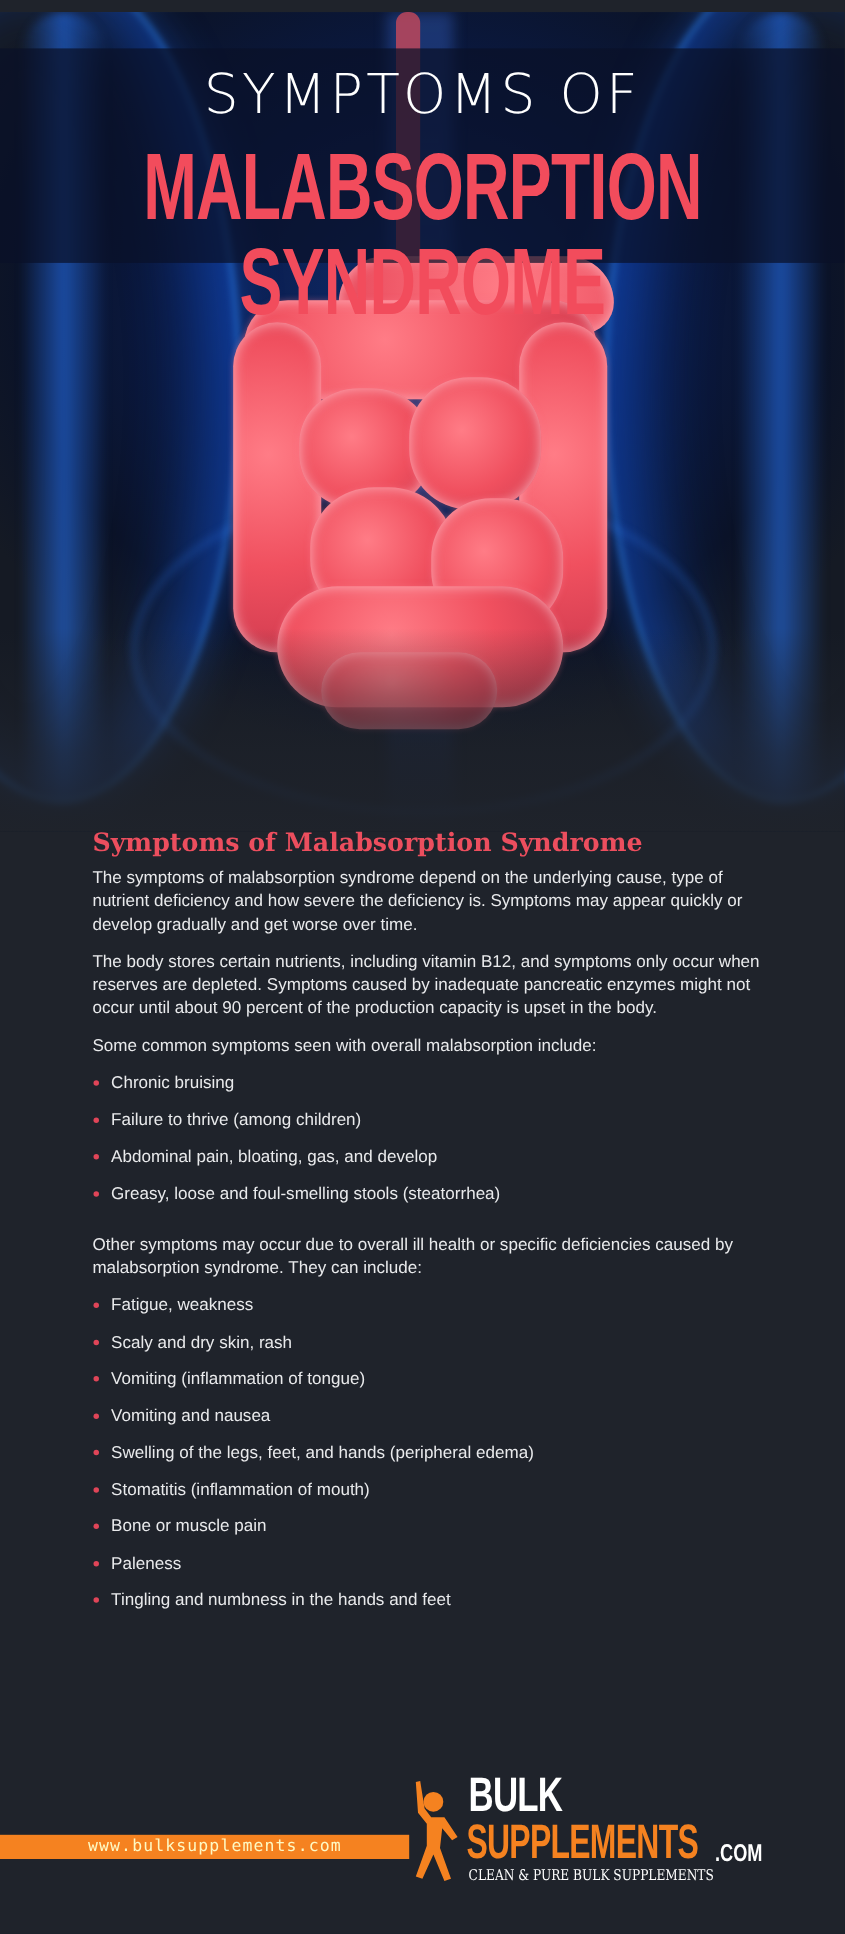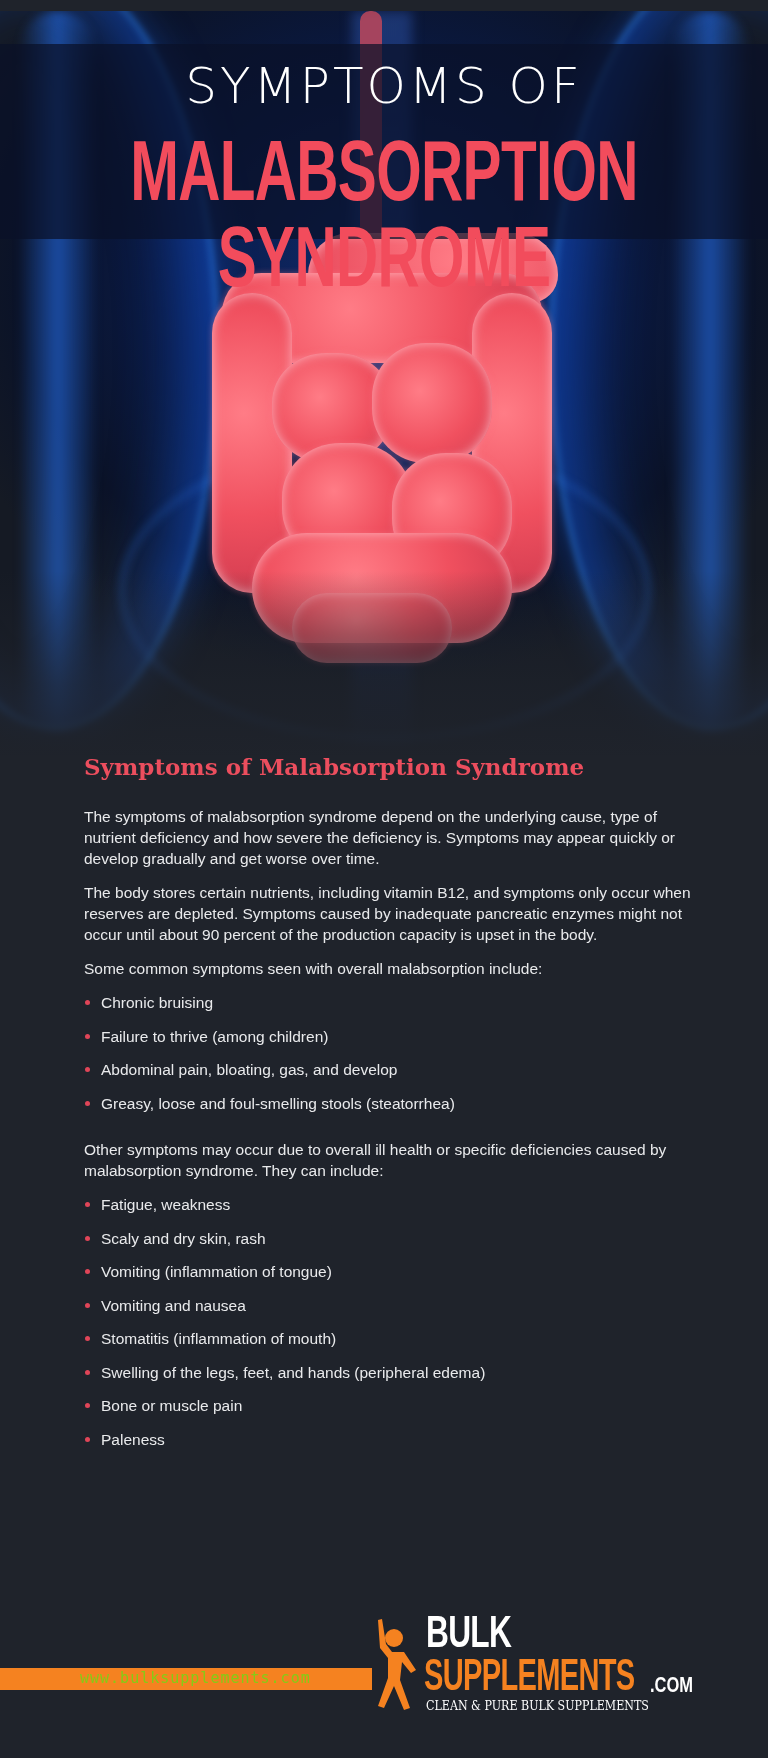--- a/index.html
+++ b/index.html
@@ -31,29 +31,29 @@
 
   .title-band { position: absolute; left: 0; top: 33px; width: 768px; height: 195px; background: rgba(10,16,40,0.72); }
   .title-top { position: absolute; left: 0; top: 46px; width: 768px; text-align: center; color: #ffffff;
     font-family: "DejaVu Sans", sans-serif; font-size: 50px; font-weight: 300; letter-spacing: 3px; }
   .title-main { position: absolute; left: 0; top: 116px; width: 768px; text-align: center; color: #f24c5c;
     font-family: "Liberation Sans", sans-serif; font-weight: bold; font-size: 86px; letter-spacing: -1px;
     transform: scaleX(0.68); transform-origin: center; line-height: 1; }
 
   
   .content { position: absolute; left: 84px; top: 752px; width: 610px; color: #e9eaec; font-size: 15.5px; line-height: 21px; }
-  .section-title { color: #ec4e5e; font-family: "DejaVu Serif", serif; font-size: 23px; line-height: 30px; margin-bottom: 24px; }
+  .section-title { color: #ec4e5e; font-family: "DejaVu Serif", serif; font-size: 23px; line-height: 30px; margin-bottom: 6px; }
   .para { margin-bottom: 13px; }
   .list { list-style: none; margin-bottom: 13px; }
   .list li { position: relative; padding-left: 17px; height: 33.5px; line-height: 21px; }
   .list li::before { content: ""; position: absolute; left: 1px; top: 8px; width: 5px; height: 5px; border-radius: 50%; background: #e04558; }
 
   
   .url-bar { position: absolute; left: 0; top: 1668px; width: 372px; height: 22px; background: #f58220; }
-  .url-text { position: absolute; left: 80px; top: 1669px; color: #84cc16; font-family: "DejaVu Sans Mono", monospace; font-size: 15px; letter-spacing: 1px; }
+  .url-text { position: absolute; left: 80px; top: 1669px; color: #fef9c3; font-family: "DejaVu Sans Mono", monospace; font-size: 15px; letter-spacing: 1px; }
   .logo-figure { position: absolute; left: 374px; top: 1618px; width: 48px; height: 92px; }
   .logo-bulk { position: absolute; left: 426px; top: 1612px; color: #ffffff; font-weight: bold; font-size: 44px; line-height: 40px;
     transform: scaleX(0.72); transform-origin: left; letter-spacing: -1px; }
   .logo-supp { position: absolute; left: 424px; top: 1655px; color: #f58220; font-weight: bold; font-size: 44px; line-height: 40px;
     transform: scaleX(0.66); transform-origin: left; letter-spacing: -1px; }
   .logo-com { position: absolute; left: 650px; top: 1672px; color: #ffffff; font-weight: bold; font-size: 22px; transform: scaleX(0.75); transform-origin: left; }
   .logo-tag { position: absolute; left: 426px; top: 1697px; color: #ffffff; font-family: "DejaVu Serif", serif; font-size: 13.5px; letter-spacing: 0px;
     transform: scaleX(0.82); transform-origin: left; white-space: nowrap; }
 </style>
 </head>
@@ -95,24 +95,25 @@
     <li>Failure to thrive (among children)</li>
     <li>Abdominal pain, bloating, gas, and develop</li>
     <li>Greasy, loose and foul-smelling stools (steatorrhea)</li>
   </ul>
   <p class="para">Other symptoms may occur due to overall ill health or specific deficiencies caused by malabsorption syndrome. They can include:</p>
   <ul class="list">
     <li>Fatigue, weakness</li>
     <li>Scaly and dry skin, rash</li>
     <li>Vomiting (inflammation of tongue)</li>
     <li>Vomiting and nausea</li>
+    <li>Swelling of the legs, feet, and hands (peripheral edema)</li>
     <li>Stomatitis (inflammation of mouth)</li>
-    <li>Swelling of the legs, feet, and hands (peripheral edema)</li>
     <li>Bone or muscle pain</li>
     <li>Paleness</li>
+    <li>Tingling and numbness in the hands and feet</li>
   </ul>
 </div>
 
 <div class="url-bar"></div>
 <div class="url-text">www.bulksupplements.com</div>
 <svg class="logo-figure" viewBox="0 0 48 92">
   <circle cx="20" cy="20" r="9" fill="#f58220"></circle>
   <path d="M4 2 L8 1 L12 26 L18 34 L30 34 L42 52 L37 55 L28 44 L26 62 L36 90 L30 92 L20 68 L10 90 L4 88 L14 60 L14 40 L6 30 Z" fill="#f58220"></path>
 </svg>
 <div class="logo-bulk">BULK</div>

